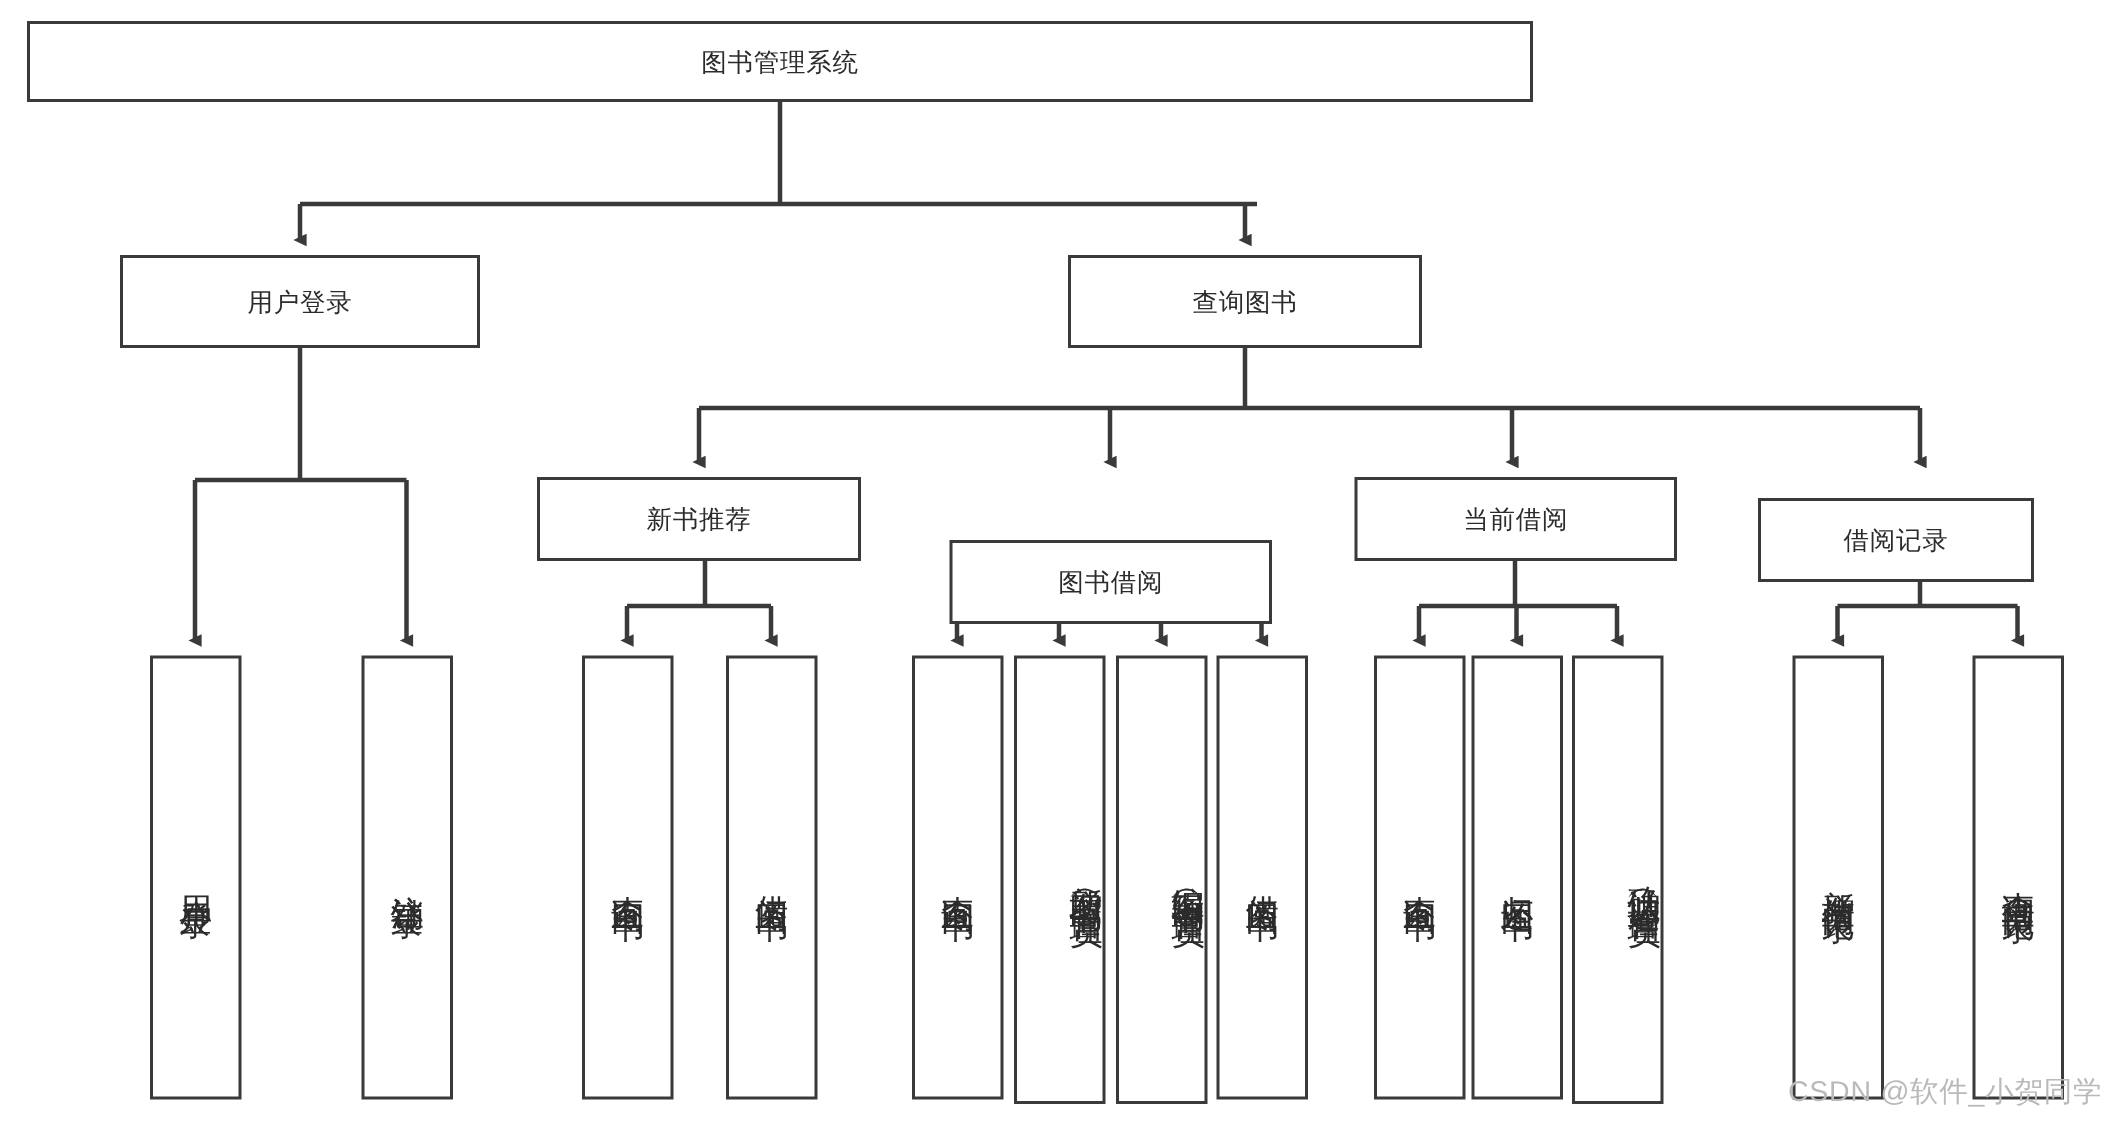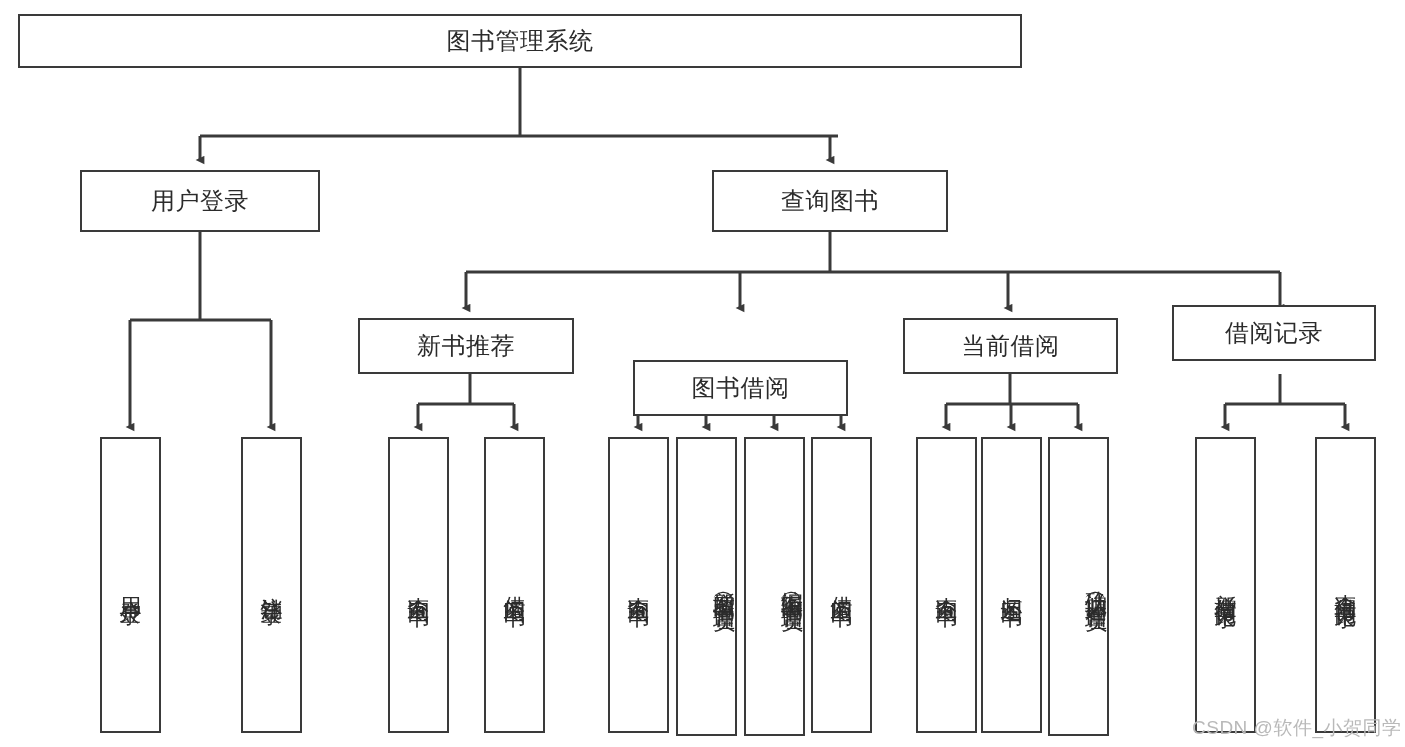--- a/index.html
+++ b/index.html
@@ -29,21 +29,21 @@
     position: absolute;
     box-sizing: border-box;
     background: #ffffff;
     border: 2px solid #3a3a3a;
     display: flex;
     align-items: center;
     justify-content: center;
     color: #2b2b2b;
   }
   .node.horizontal {
-    font-size: 24px;
+    font-size: 17px;
     letter-spacing: 0.5px;
   }
   .node.vertical {
     writing-mode: vertical-rl;
     text-orientation: upright;
     font-size: 22px;
     line-height: 1.0;
     letter-spacing: 3px;
     padding: 4px 0;
   }
@@ -115,21 +115,21 @@
   </svg>
 
   <div class="node horizontal" style="left:18px; top:14px; width:1004px; height:54px;">图书管理系统</div>
 
   <div class="node horizontal" style="left:80px; top:170px; width:240px; height:62px;">用户登录</div>
   <div class="node horizontal" style="left:712px; top:170px; width:236px; height:62px;">查询图书</div>
 
   <div class="node horizontal" style="left:358px; top:318px; width:216px; height:56px;">新书推荐</div>
   <div class="node horizontal" style="left:633px; top:318px; width:215px; height:56px;margin-top:42px;">图书借阅</div>
   <div class="node horizontal" style="left:903px; top:318px; width:215px; height:56px;">当前借阅</div>
-  <div class="node horizontal" style="left:1172px; top:305px; width:204px; height:56px;">借阅记录</div>
+  <div class="node horizontal" style="left:1172px; top:332px; width:184px; height:56px;">借阅记录</div>
 
   <div class="node vertical" style="left:100px; top:437px; width:61px; height:296px;">用户登录</div>
   <div class="node vertical" style="left:241px; top:437px; width:61px; height:296px;">注销登录</div>
 
   <div class="node vertical" style="left:388px; top:437px; width:61px; height:296px;">查询图书</div>
   <div class="node vertical" style="left:484px; top:437px; width:61px; height:296px;">借阅图书</div>
 
   <div class="node vertical" style="left:608px; top:437px; width:61px; height:296px;">查询图书</div>
   <div class="node vertical topalign" style="left:676px; top:437px; width:61px; height:299px;">新增图书（管理员）</div>
   <div class="node vertical topalign" style="left:744px; top:437px; width:61px; height:299px;">编辑图书（管理员）</div>

